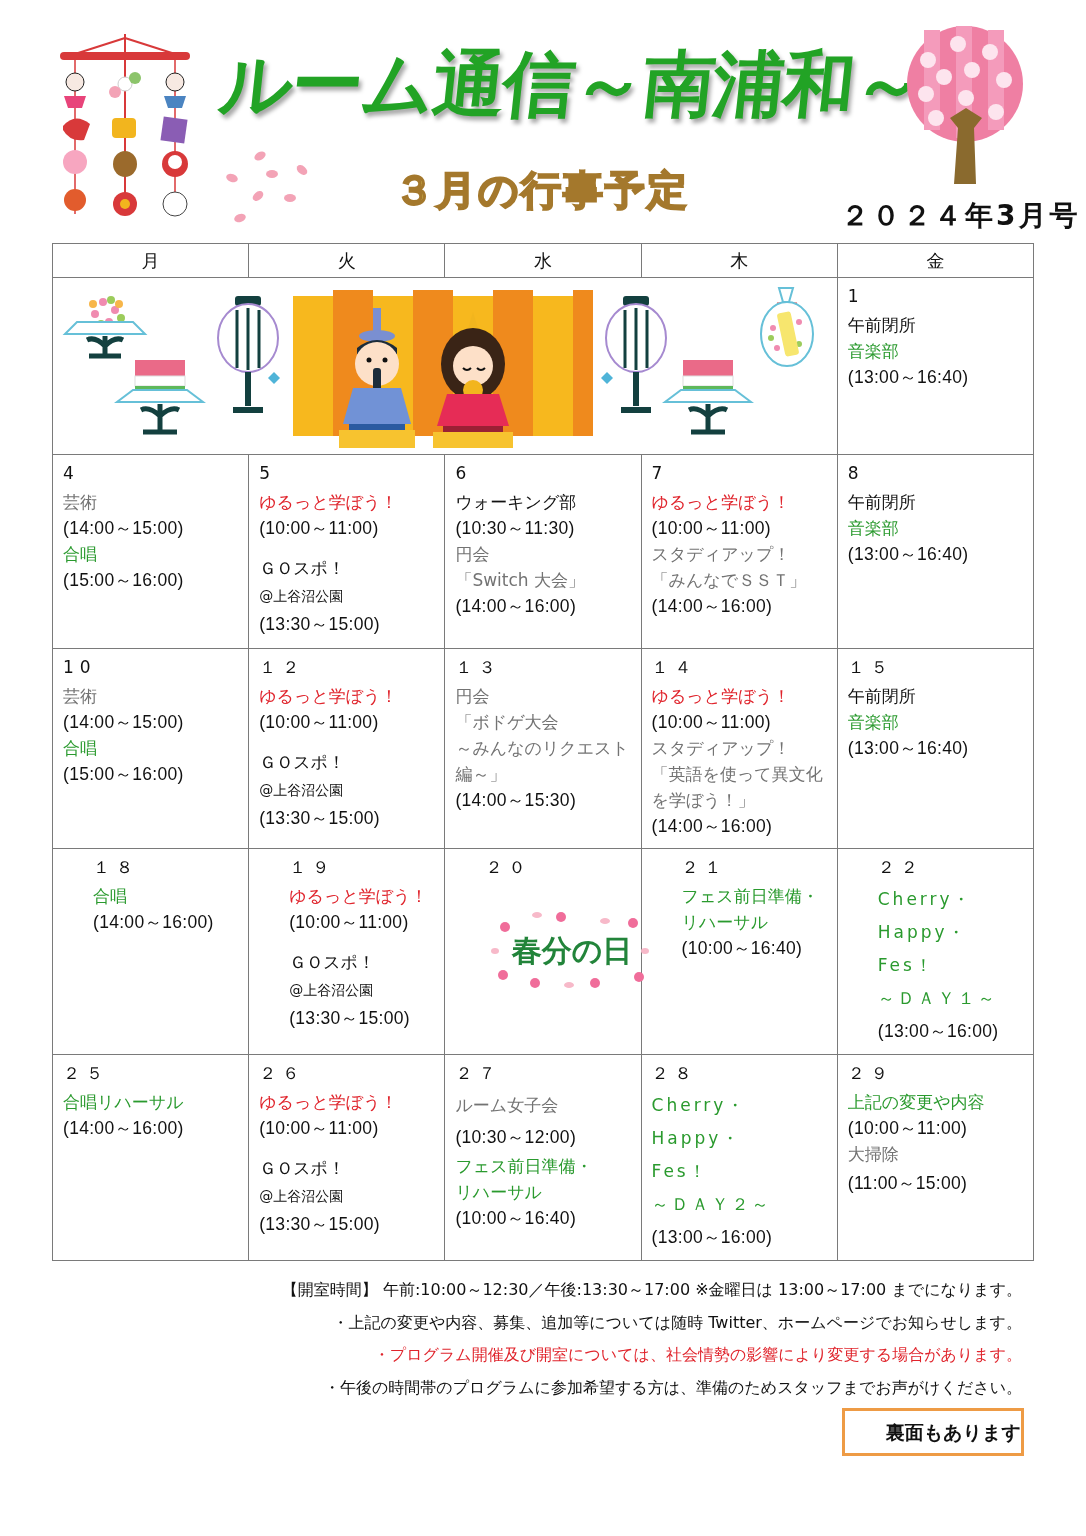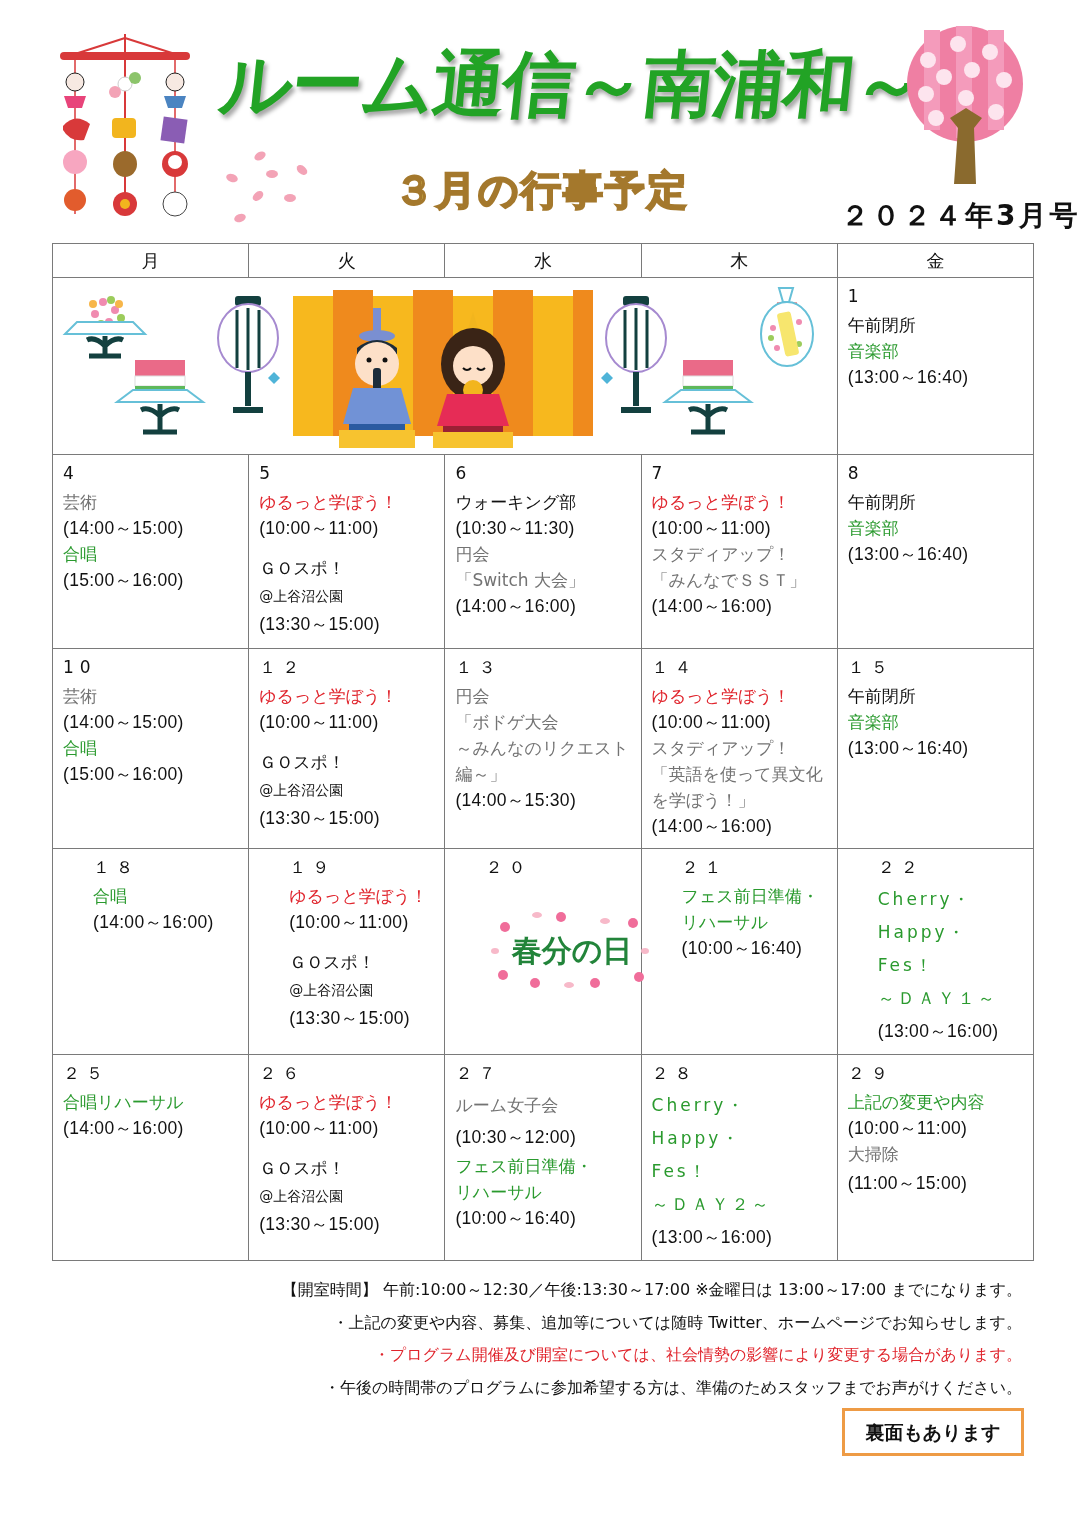--- a/index.html
+++ b/index.html
@@ -63,21 +63,21 @@
   .c-green { color: #2a9a2e; }
   .shunbun { display: block; margin: 26px 0 0 2px; width: 170px; height: 90px; }
 
   
   .notes { position: absolute; left: 62px; top: 1274px; width: 960px; }
   .note { font-size: 16px; line-height: 32.5px; white-space: nowrap; font-family: "DejaVu Sans", sans-serif; text-align: right; }
   .legend span { margin-right: 20px; }
   .back-box {
     position: absolute; left: 842px; top: 1408px; width: 182px; height: 48px;
     border: 3px solid #ee9b45; font-weight: bold; font-size: 19px;
-    text-align: center; line-height: 42px; color: #111; font-family: "DejaVu Sans", sans-serif;
+    text-align: right; line-height: 42px; color: #111; font-family: "DejaVu Sans", sans-serif;
   }
 </style>
 </head>
 <body>
 
 <div class="header">
 
   <svg class="mobile" viewBox="0 0 130 190">
     <line x1="65" y1="0" x2="65" y2="170" stroke="#d8393a" stroke-width="2"></line>
     <line x1="65" y1="4" x2="15" y2="20" stroke="#d8393a" stroke-width="2"></line>

